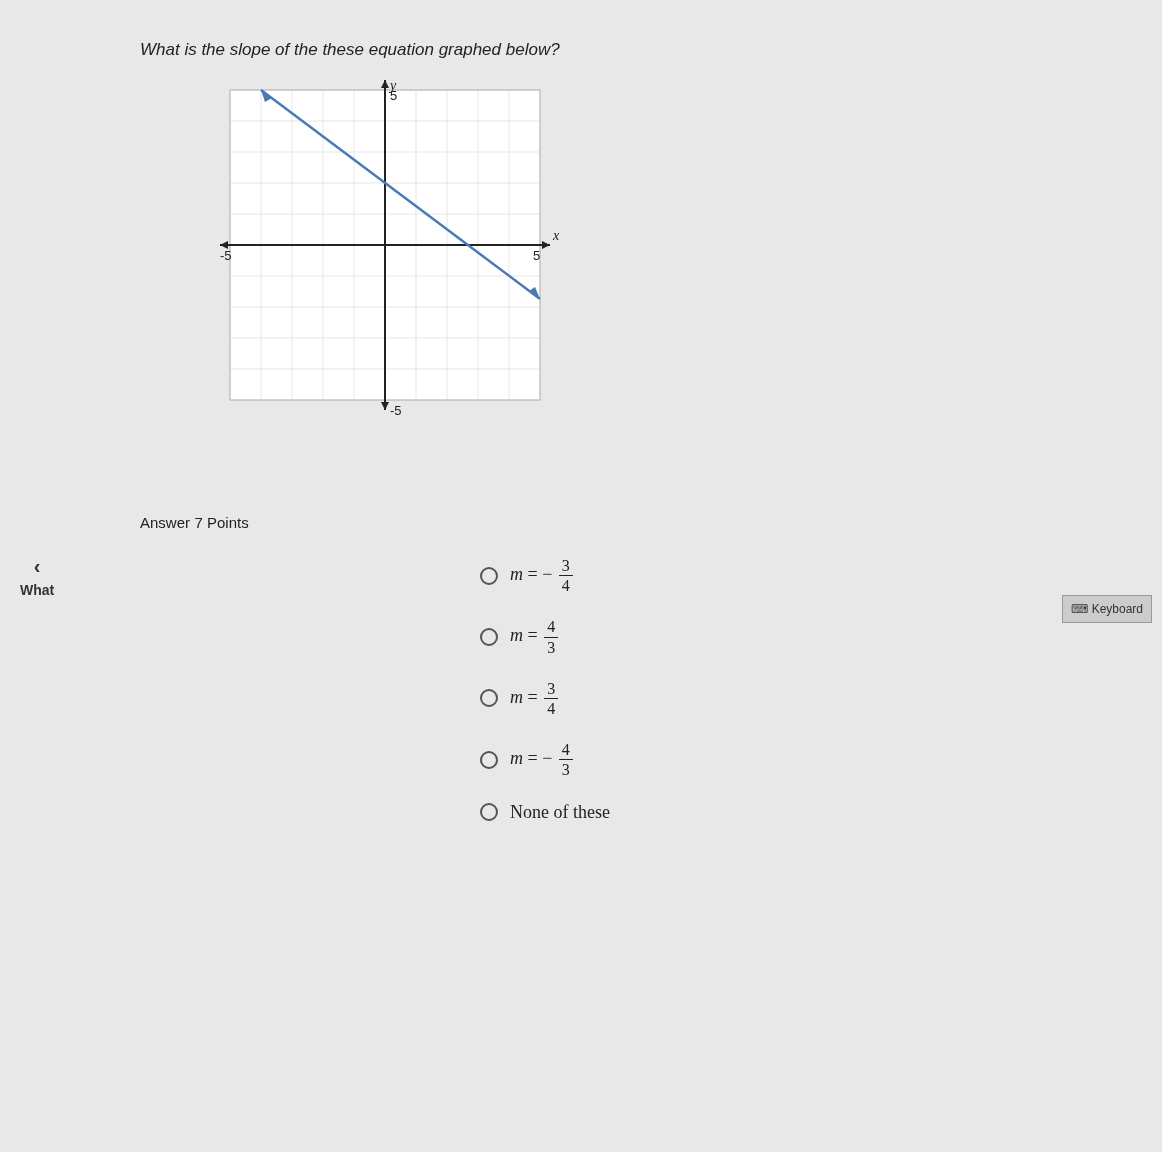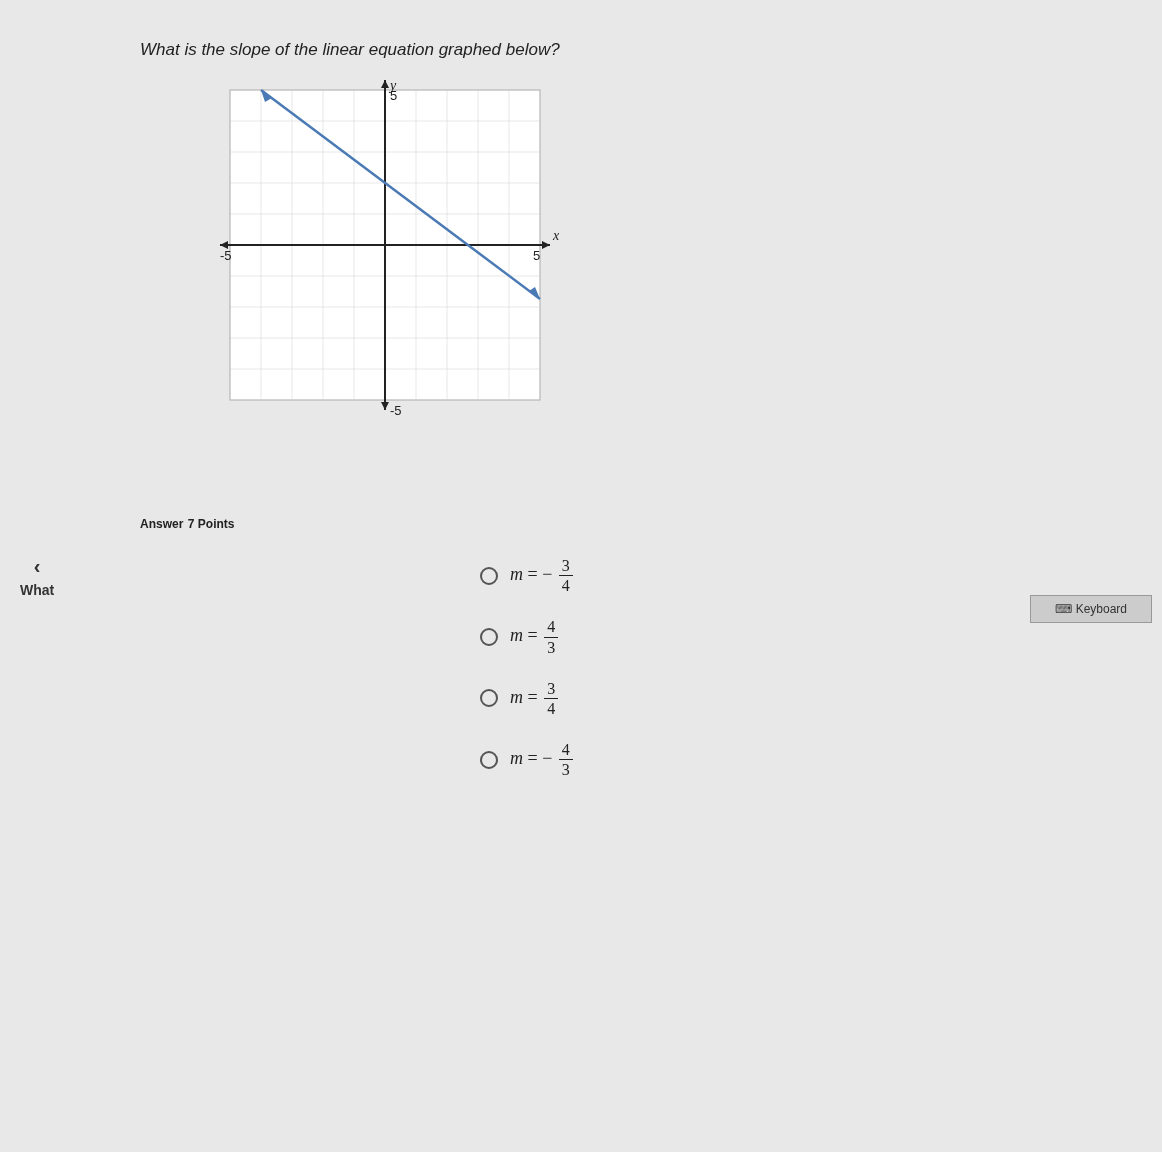--- a/index.html
+++ b/index.html
@@ -37,22 +37,22 @@
       margin-top: 30px;
     }
     .answer-label {
       font-size: 16px;
       font-weight: bold;
       color: #222;
       font-family: Arial, sans-serif;
       margin-bottom: 24px;
     }
     .answer-label span {
-      font-weight: bold;
-      font-size: 12px;
+      font-weight: normal;
+      font-size: 15px;
     }
     .choices {
       display: flex;
       flex-direction: column;
       gap: 22px;
       margin-left: 340px;
     }
     .choice {
       display: flex;
       align-items: center;
@@ -108,40 +108,40 @@
     }
     .prev-arrow {
       font-size: 20px;
     }
     .keyboard-btn {
       position: absolute;
       top: 595px;
       right: 10px;
       background: #ccc;
       border: 1px solid #999;
-      padding: 6px 24px;
+      padding: 6px 8px;
       font-size: 12px;
       font-family: Arial, sans-serif;
       color: #333;
       cursor: pointer;
     }
   </style>
 </head>
 <body>
 
 <div class="page">
 
   
   <div class="prev-btn">
     <span class="prev-arrow">‹</span>
     <span>What</span>
   </div>
 
   
-  <div class="question-text">What is the slope of the linear equation graphed below?</div>
+  <div class="question-text">What is the slope of the these equation graphed below?</div>
 
   
   <div class="graph-container">
     <svg class="graph-svg" width="370" height="370" viewBox="0 0 370 370">
 
       <rect x="30" y="10" width="310" height="310" fill="white" stroke="#aaa" stroke-width="1"></rect>
 
       <line x1="30" y1="10" x2="30" y2="320" stroke="#ccc" stroke-width="0.5"></line>
       <line x1="61" y1="10" x2="61" y2="320" stroke="#ccc" stroke-width="0.5"></line>
       <line x1="92" y1="10" x2="92" y2="320" stroke="#ccc" stroke-width="0.5"></line>
@@ -248,17 +248,21 @@
         <div class="radio-circle"></div>
         <div class="choice-text">
           <i>m</i> = −
           <span class="frac">
             <span class="frac-num">4</span>
             <span class="frac-den">3</span>
           </span>
         </div>
       </div>
 
+      <div class="choice">
+        <div class="radio-circle"></div>
+        <div class="choice-text">None of these</div>
+      </div>
 
     </div>
   </div>
 
 </div>
 
 </body></html>

